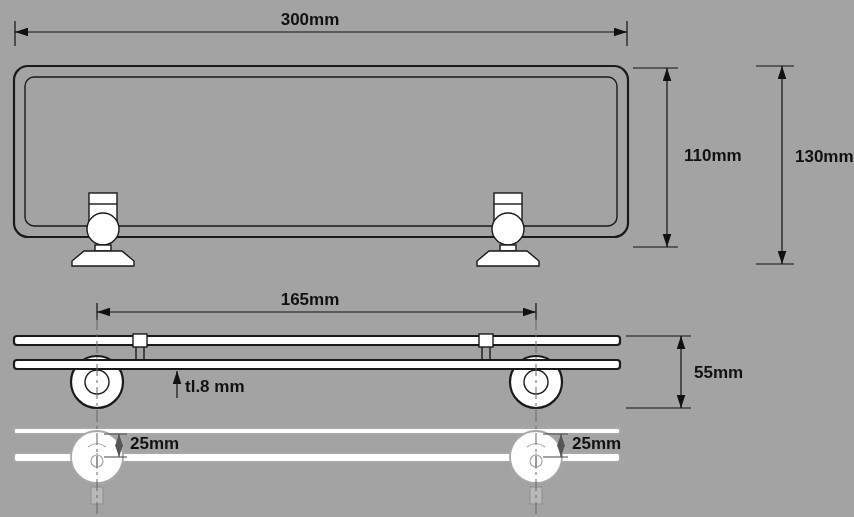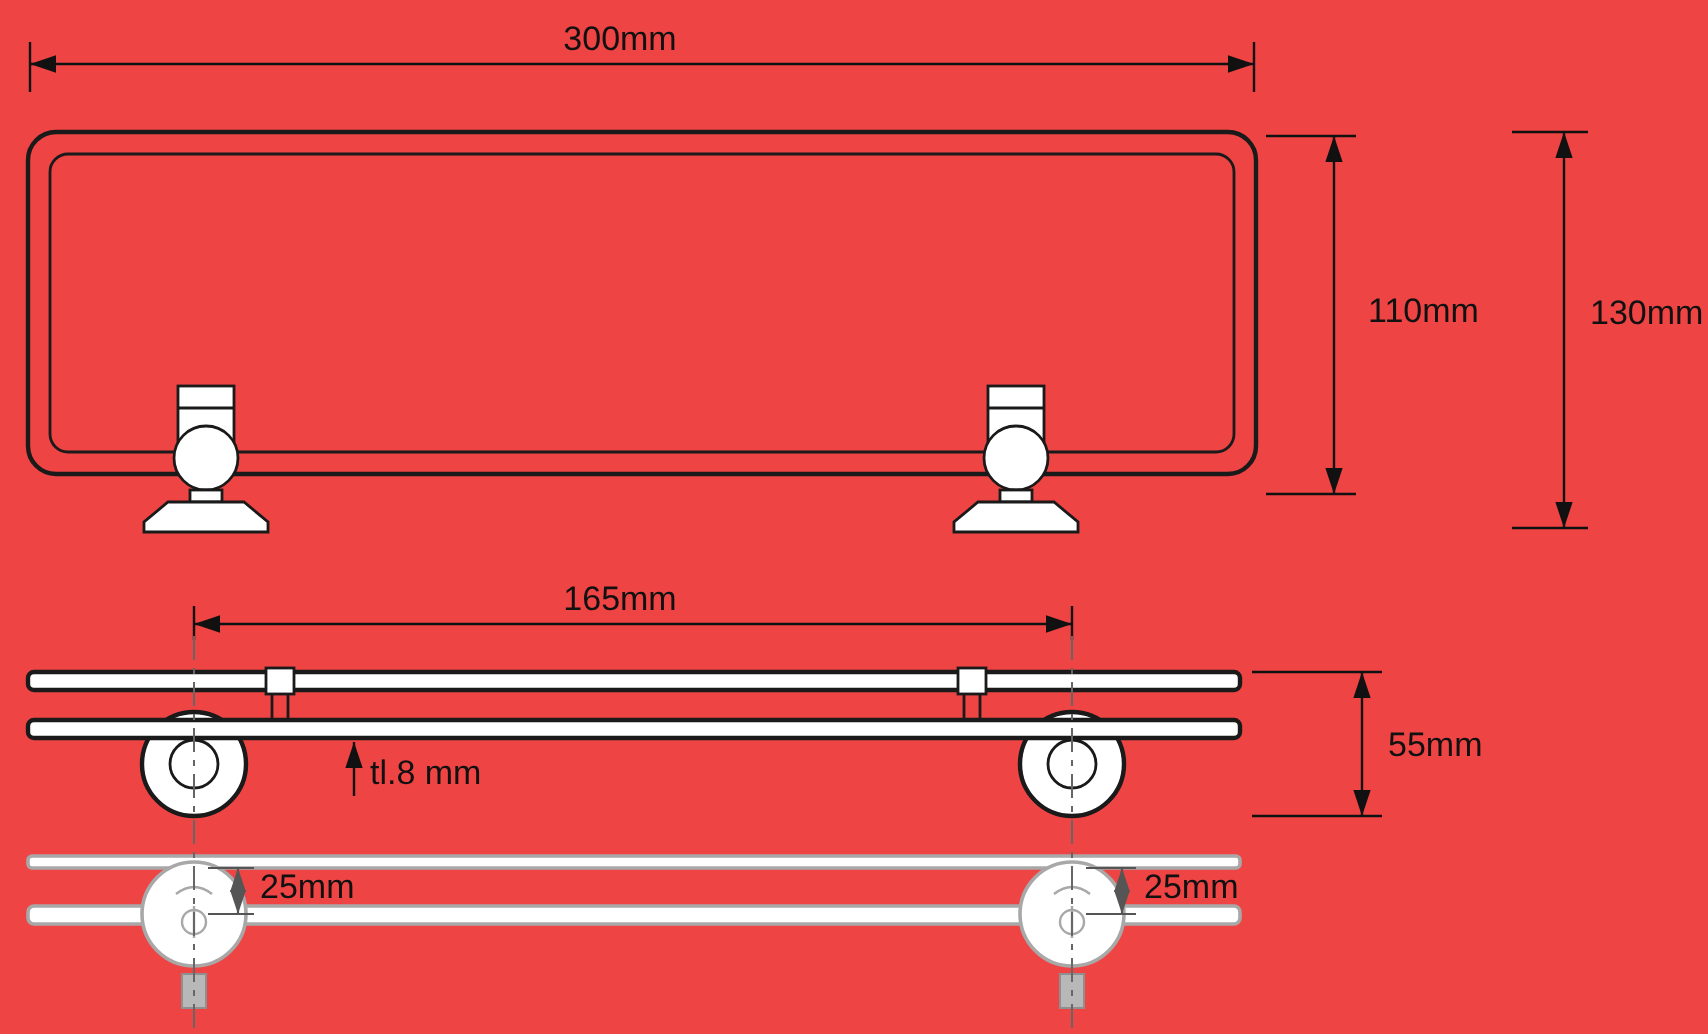--- a/index.html
+++ b/index.html
@@ -1,21 +1,22 @@
 <!DOCTYPE html>
 <html><head>
 <meta charset="utf-8">
 <style>
   html, body { margin: 0; padding: 0; background: #fff; }
   .canvas {
     position: relative;
     width: 854px;
     height: 517px;
-    background: #ef4444;
+    background: #a3a3a3;
     overflow: hidden;
+    font-weight: bold;
   }
   svg { display: block; }
   
   .ln      { fill: none; stroke: #1a1a1a; stroke-width: 2.2; }
   .ln-thin { fill: none; stroke: #1a1a1a; stroke-width: 1.4; }
   .fw      { fill: #ffffff; stroke: #1a1a1a; stroke-width: 2.2; }
   .fw-thin { fill: #ffffff; stroke: #1a1a1a; stroke-width: 1.4; }
   
   .dim  { fill: none; stroke: #111111; stroke-width: 1.2; }
   .dimg { fill: none; stroke: #555555; stroke-width: 1.1; }

